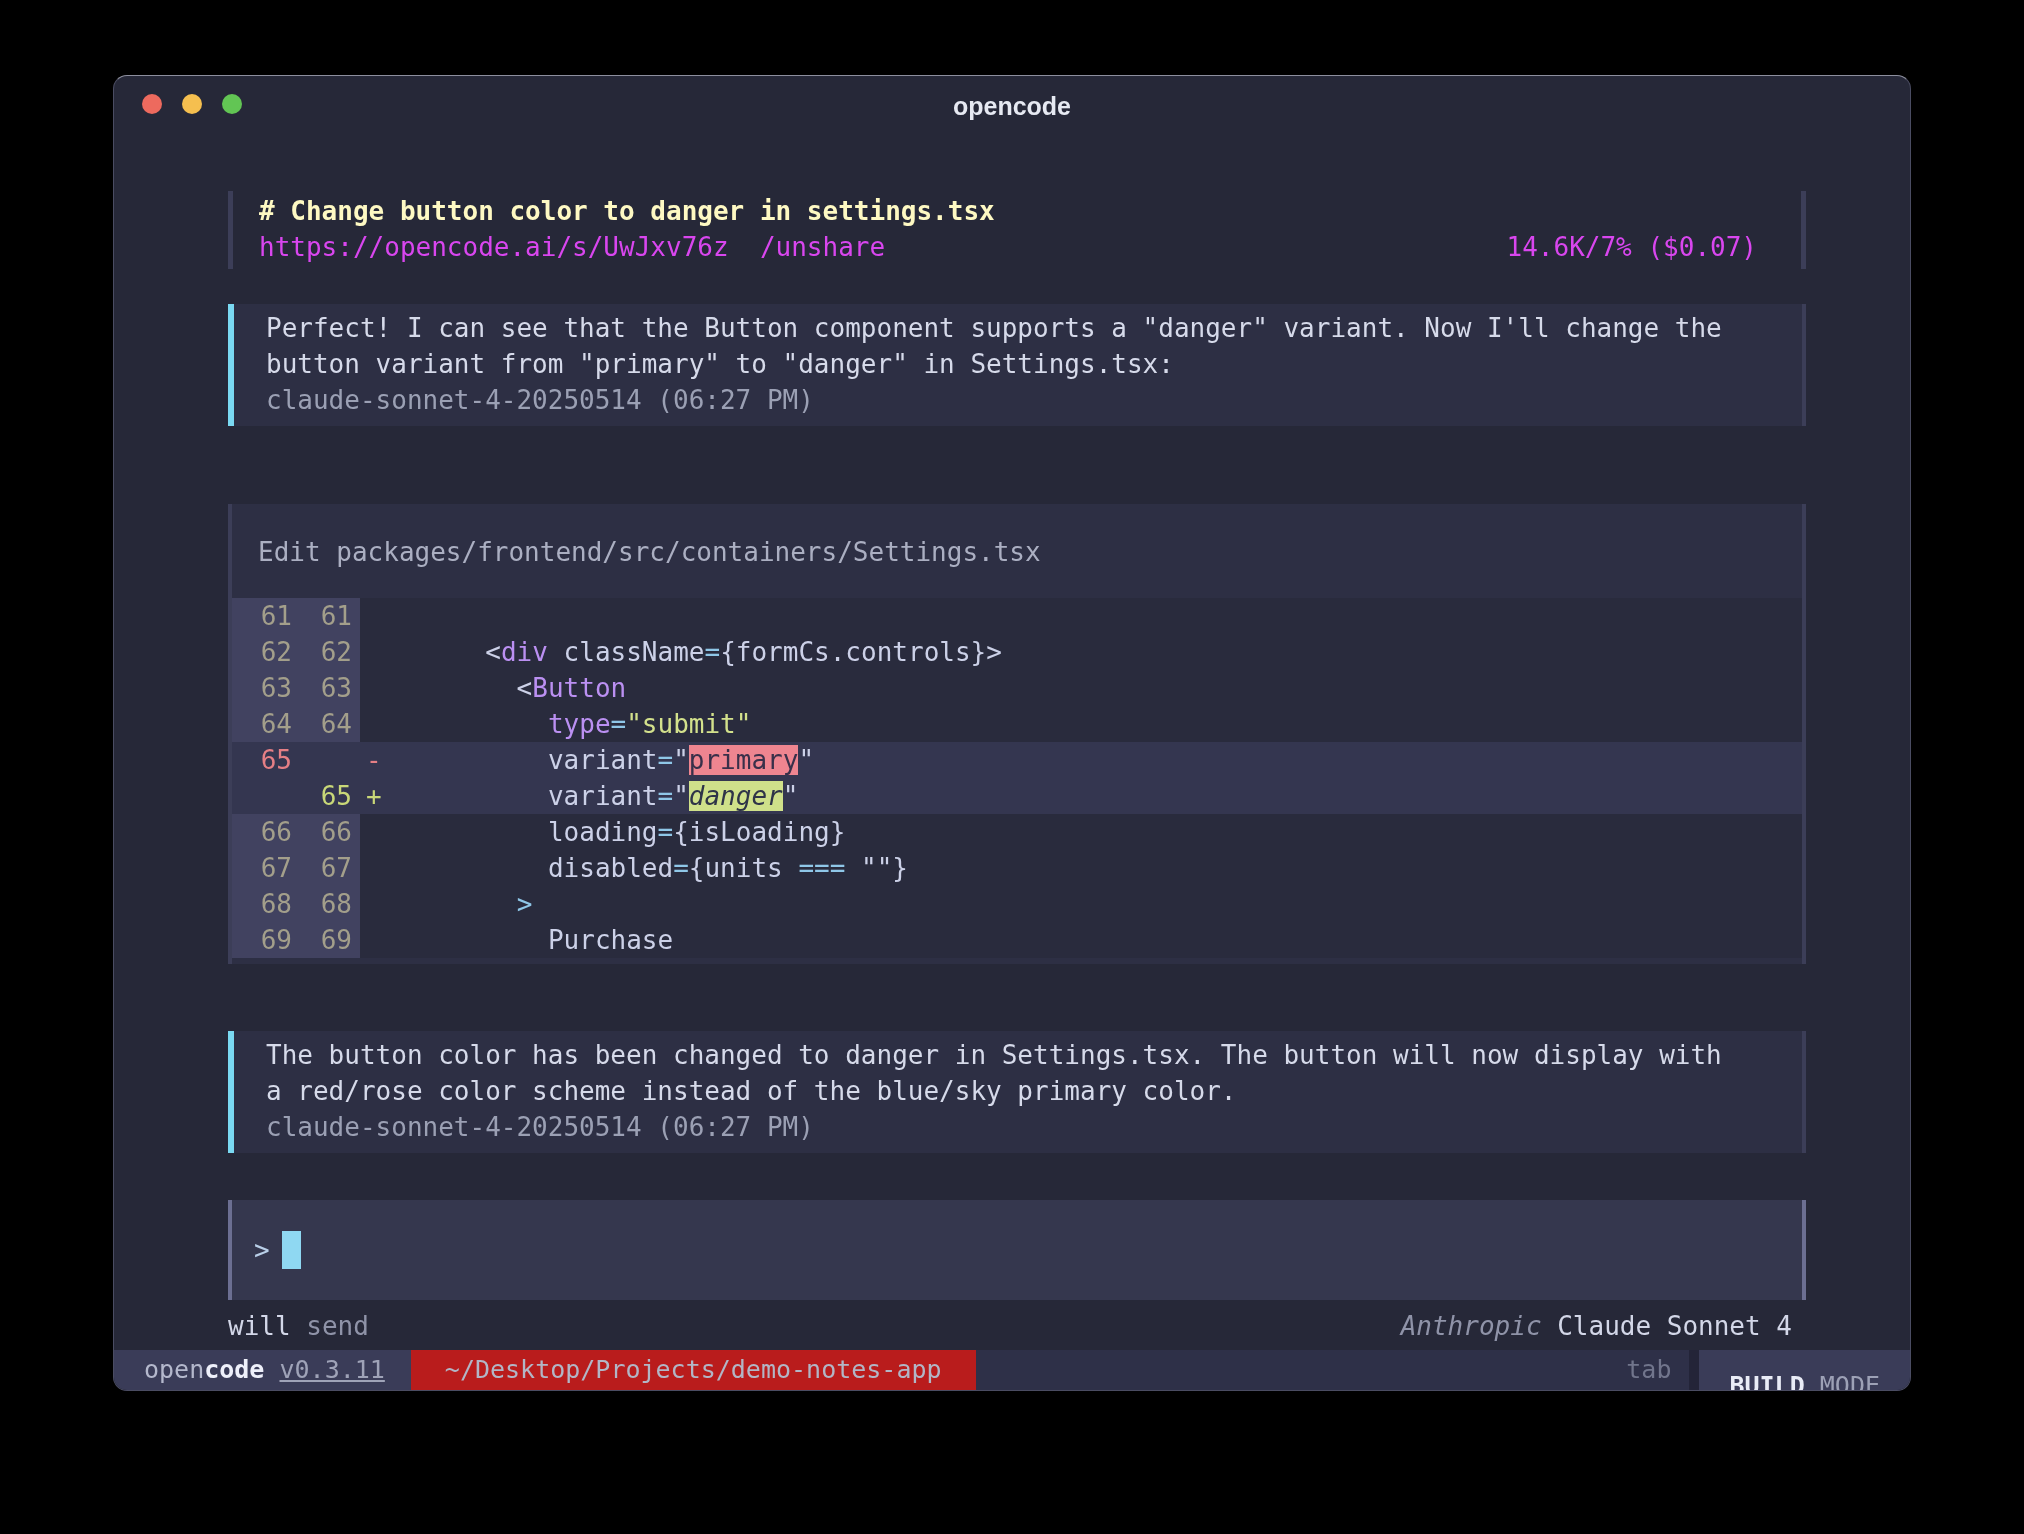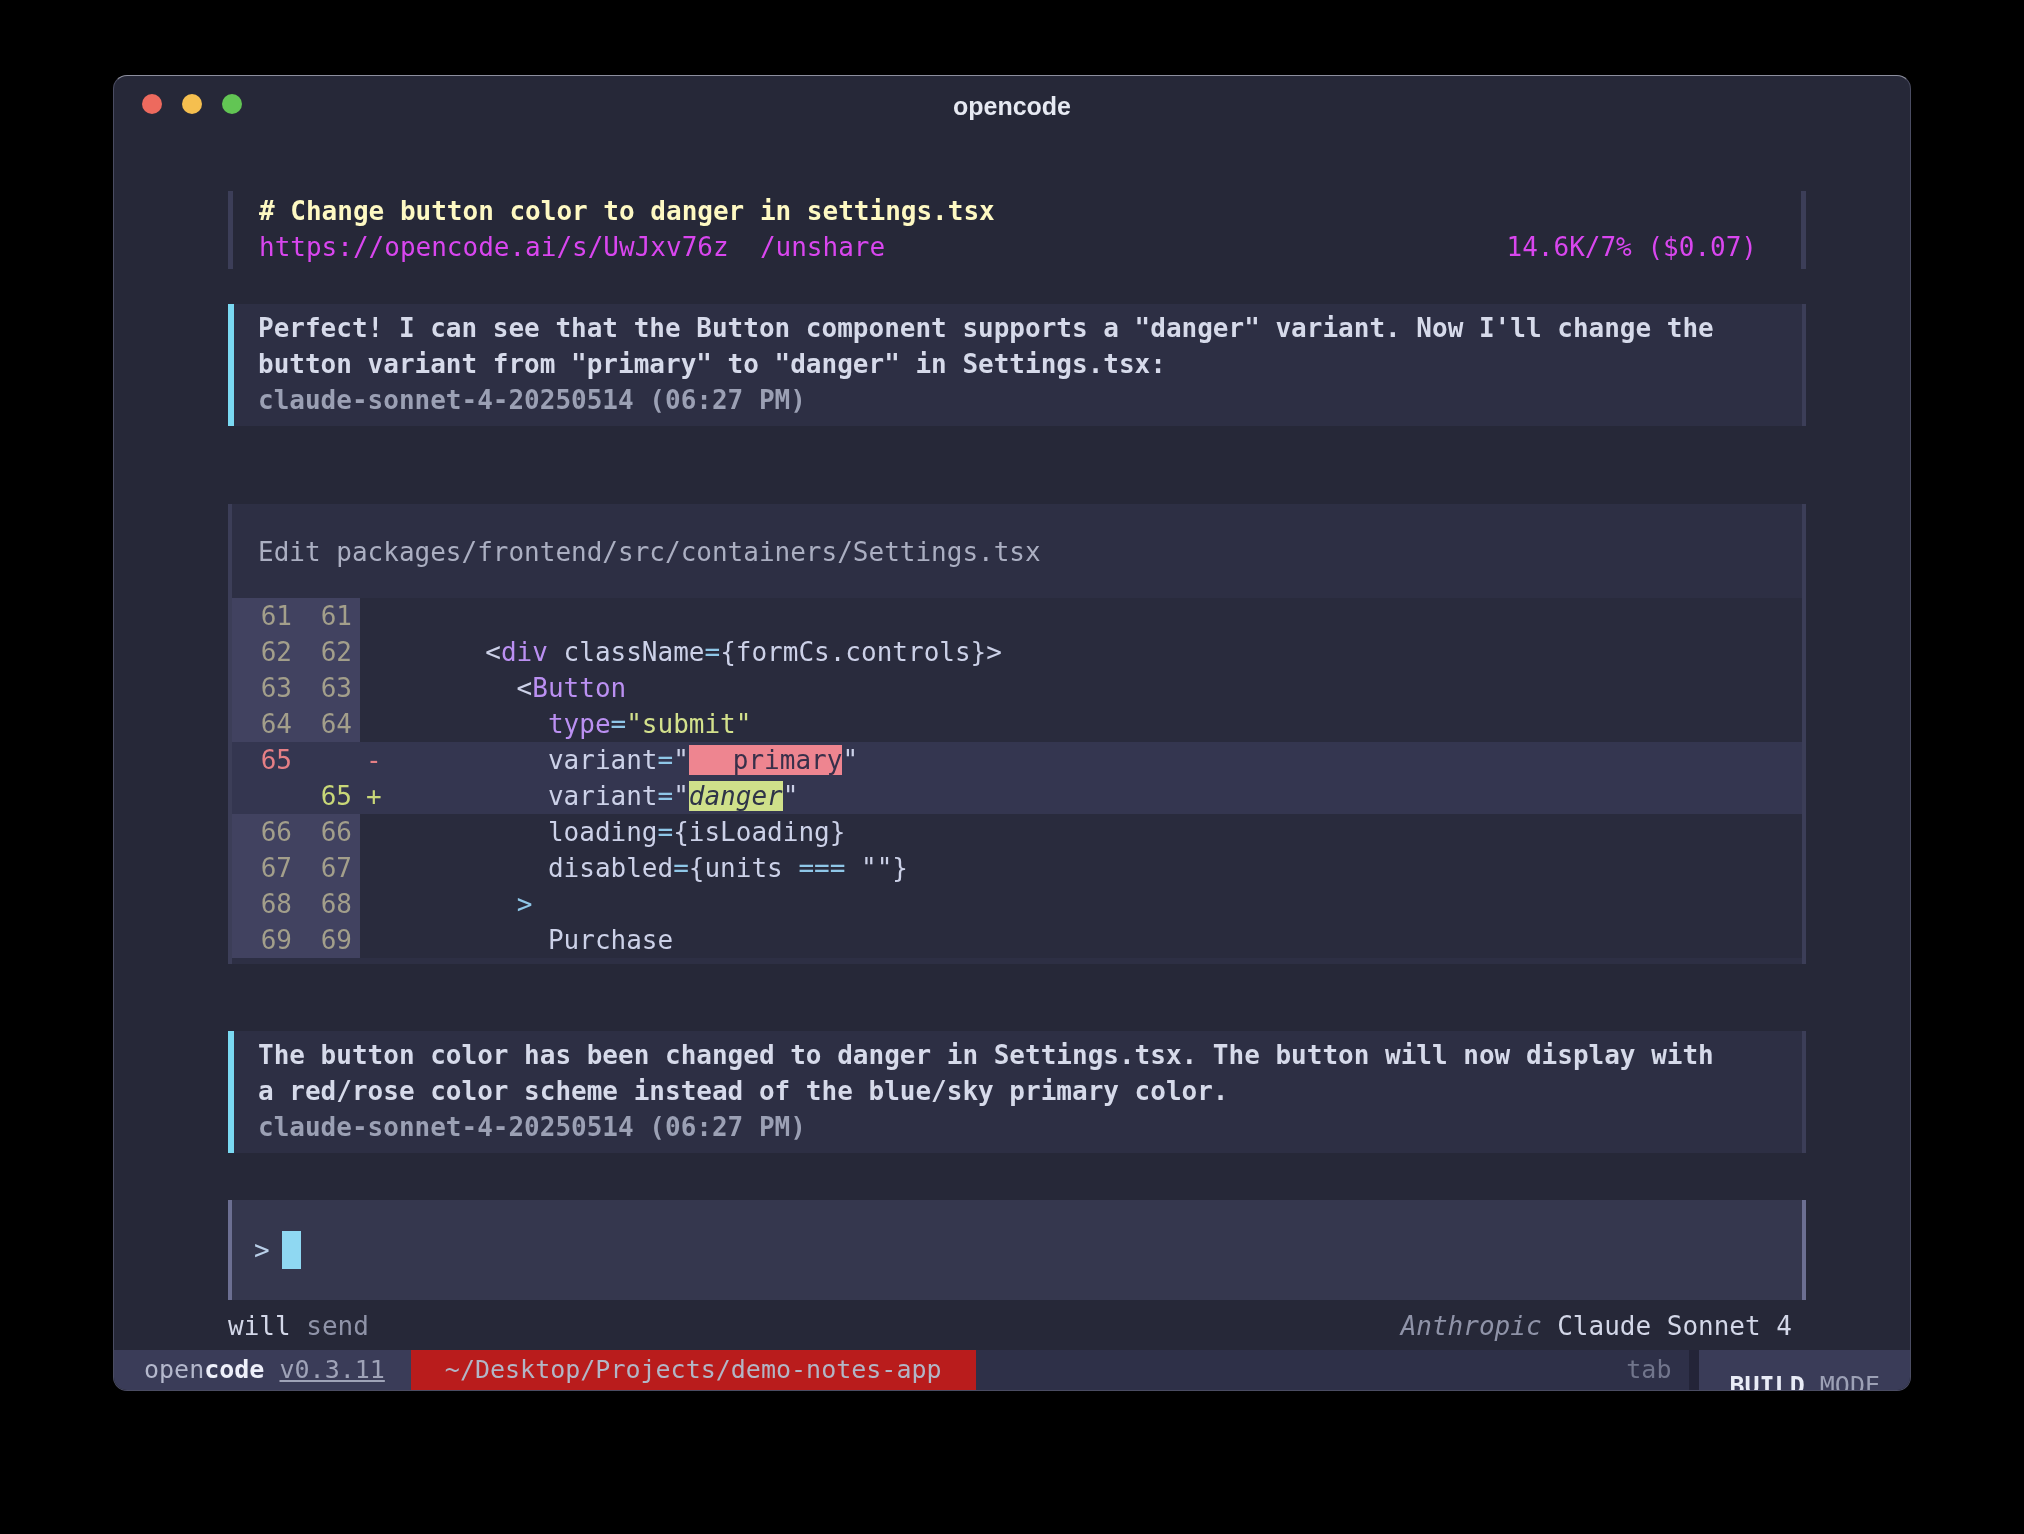--- a/index.html
+++ b/index.html
@@ -39,22 +39,21 @@
     margin-top:59px;border-left:5px solid var(--edge);border-right:5px solid var(--edge);
     padding:2px 0 4px 26px;
   }
   .sh-title{color:#fef9c3;font-weight:bold;}
   .sh-line2{display:flex;align-items:baseline;color:#d946ef;}
   .sh-unshare{margin-left:2ch;}
   .sh-stats{margin-left:auto;padding-right:44px;}
   
   .msg{
     background:var(--bg_block);border-left:6px solid var(--accent_cyan);border-right:4px solid var(--edge);
-    padding:6px 20px 8px 24px;
-    font-weight:bold;
+    padding:6px 20px 8px 32px;
   }
   .msg-text{color:var(--txt);max-width:1462px;}
   .msg-meta{color:var(--dim);}
   .msg1{margin-top:35px;}
   .msg2{margin-top:67px;}
   
   .tool{
     margin-top:78px;background:var(--bg_block);
     border-left:4px solid var(--edge);border-right:4px solid var(--edge);
     padding-bottom:6px;
@@ -71,21 +70,21 @@
   .drow.del .ln.old{color:var(--del_fg);}
   .drow.add .ln.new{color:var(--add_fg);}
   .mark{width:94px;flex:0 0 auto;padding-left:6px;}
   .drow.del .mark{color:var(--del_fg);}
   .drow.add .mark{color:var(--add_fg);}
   .code{flex:1 1 auto;white-space:pre;}
   .tk-p{color:var(--tok_plain);}
   .tk-tag{color:var(--tok_tag);}
   .tk-op{color:var(--tok_op);}
   .tk-str{color:var(--tok_str);}
-  .tk-delhl{background:var(--del_bg);color:#39304a;padding-left:44px;}
+  .tk-delhl{background:var(--del_bg);color:#39304a;}
   .tk-addhl{background:var(--add_bg);color:#2f3448;font-style:italic;}
   
   .input{
     margin-top:47px;height:100px;background:#35374e;
     border-left:4px solid #6c6f92;border-right:4px solid #6c6f92;
     display:flex;align-items:center;padding-left:22px;
   }
   .prompt-char{color:#b9cfe8;}
   .cursor{display:inline-block;width:19px;height:38px;background:var(--cursor);margin-left:12px;}
   

